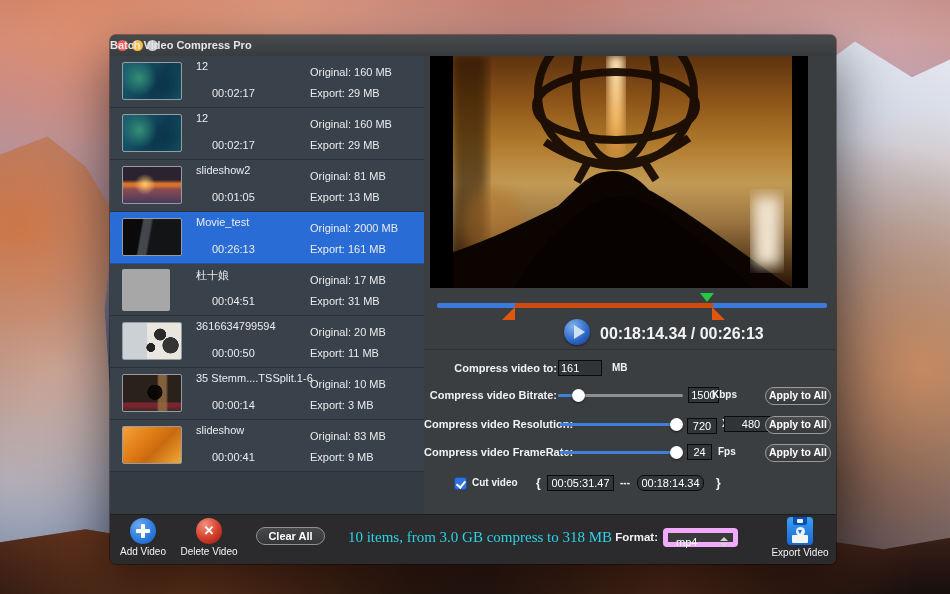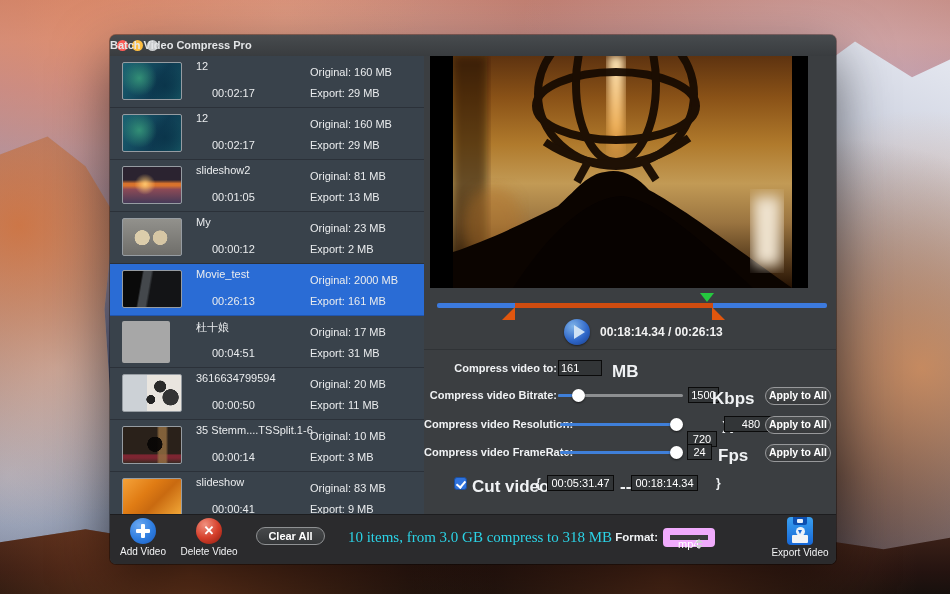--- a/index.html
+++ b/index.html
@@ -83,28 +83,28 @@
   
   .track{position:absolute;left:13px;top:247px;width:390px;height:5px;background:#3c7ade;border-radius:2px;}
   .track .range{position:absolute;left:20%;width:50.8%;top:0;bottom:0;background:#cf4c10;}
   .tri-green{position:absolute;left:276px;top:237px;width:0;height:0;border-left:7px solid transparent;border-right:7px solid transparent;border-top:9px solid #25c93f;}
   .tri-left{position:absolute;left:78px;top:251px;width:0;height:0;border-bottom:13px solid #e0560e;border-left:13px solid transparent;}
   .tri-right{position:absolute;left:288px;top:251px;width:0;height:0;border-bottom:13px solid #e0560e;border-right:13px solid transparent;}
 
   .play-btn{position:absolute;left:140px;top:263px;width:26px;height:26px;border-radius:50%;
     background:radial-gradient(circle at 35% 28%,#7fb3e8,#2e66c8 58%,#173a85);box-shadow:0 1px 2px rgba(0,0,0,.5);}
   .play-btn .tri{position:absolute;left:10px;top:6px;width:0;height:0;border-top:7px solid transparent;border-bottom:7px solid transparent;border-left:11px solid #cfe2f5;}
-  .time{position:absolute;left:176px;top:269px;font-size:12px;font-weight:600;color:#f2f2f2;white-space:nowrap;}
+  .time{position:absolute;left:176px;top:269px;font-size:16px;font-weight:600;color:#f2f2f2;white-space:nowrap;}
 
   
   .controls{position:absolute;left:0;right:0;top:293px;bottom:0;border-top:1px solid #303336;}
   .crow{position:absolute;left:0;right:0;height:18px;}
   .crow .lbl{position:absolute;left:0;width:133px;text-align:right;font-size:11px;font-weight:600;color:#f0f2f4;top:2px;white-space:nowrap;}
   .field{position:absolute;background:#323537;border:1px solid #0b0b0b;color:#fff;font-size:11px;height:16px;box-sizing:border-box;padding:0 2px;text-align:center;font-family:"Liberation Sans",sans-serif;}
-  .unit{position:absolute;top:2px;font-size:17px;font-weight:600;color:#f0f2f4;}
+  .unit{position:absolute;top:2px;font-size:10px;font-weight:600;color:#f0f2f4;}
   .slider{position:absolute;top:7px;height:3px;border-radius:2px;background:#8d8f91;}
   .slider .fill{position:absolute;left:0;top:0;bottom:0;background:#3f7fd9;border-radius:2px;}
   .slider .knob{position:absolute;top:-5px;width:13px;height:13px;background:#fff;border-radius:50%;box-shadow:0 1px 2px rgba(0,0,0,.6);}
   .apply{position:absolute;left:341px;top:0;width:64px;height:16px;border:1px solid #98999b;border-radius:9px;
     background:linear-gradient(#4a4d4f,#37393b);color:#fff;font-size:10.5px;font-weight:700;text-align:center;line-height:15px;}
   .checkbox{position:absolute;left:30px;top:2px;width:13px;height:13px;border-radius:3px;background:#2f72dd;border:1px solid #1c4f9e;box-sizing:border-box;}
   .checkbox::after{content:"";position:absolute;left:3px;top:1px;width:4px;height:7px;border:solid #fff;border-width:0 2px 2px 0;transform:rotate(40deg);}
   .brace{position:absolute;top:1px;font-size:12px;font-weight:600;color:#f0f2f4;}
 
   
@@ -114,21 +114,21 @@
   .circle{width:26px;height:26px;border-radius:50%;margin:0 auto;position:relative;}
   .circle.add{background:radial-gradient(circle at 35% 28%,#6aa8f0,#2e7de0 55%,#1b5cc0);}
   .circle.add::before{content:"";position:absolute;left:6px;top:11px;width:14px;height:4px;background:#fff;border-radius:1px;}
   .circle.add::after{content:"";position:absolute;left:11px;top:6px;width:4px;height:14px;background:#fff;border-radius:1px;}
   .circle.del{background:radial-gradient(circle at 35% 26%,#f0907e,#d6402c 52%,#8a1a0e);}
   .circle.del .x{position:absolute;left:0;right:0;top:5px;font-size:13px;font-weight:700;color:#fff;}
   .clear-btn{position:absolute;left:146px;top:12px;width:69px;height:18px;border:1px solid #8f9193;border-radius:9px;
     background:linear-gradient(#47494b,#343638);color:#fff;font-size:11px;font-weight:700;text-align:center;line-height:16px;box-sizing:border-box;}
   .status{position:absolute;left:228px;width:284px;top:14px;text-align:center;font-family:"Liberation Serif",serif;font-size:15px;color:#2bd3e6;white-space:nowrap;}
   .fmt-label{position:absolute;left:498px;width:50px;top:16px;text-align:right;font-size:11.5px;font-weight:600;color:#f0f2f4;}
-  .dropdown{position:absolute;left:553px;top:13px;width:52px;height:19px;background:#3a3a3c;border:7px solid #f0abfc;border-radius:4px;box-sizing:border-box;color:#fff;font-size:11px;}
+  .dropdown{position:absolute;left:553px;top:13px;width:75px;height:19px;background:#3a3a3c;border:5px solid #f0abfc;border-radius:4px;box-sizing:border-box;color:#fff;font-size:11px;}
   .dropdown .val{position:absolute;left:8px;top:3px;}
   .dropdown .arrows{position:absolute;right:5px;top:2px;width:8px;}
   .dropdown .arrows i{display:block;width:0;height:0;border-left:4px solid transparent;border-right:4px solid transparent;margin:2px 0;}
   .dropdown .arrows i.up{border-bottom:4px solid #cfd2d5;}
   .dropdown .arrows i.down{border-top:4px solid #cfd2d5;}
   .floppy{width:26px;height:28px;margin:0 auto;position:relative;background:linear-gradient(#3aa0f0,#1668d8);border-radius:4px;}
   .floppy .shutter{position:absolute;left:6px;top:0;width:14px;height:8px;background:#0d4fb0;border-radius:0 0 2px 2px;}
   .floppy .slot{position:absolute;left:10px;top:2px;width:6px;height:4px;background:#e9f1fa;border-radius:1px;}
   .floppy .badge{position:absolute;left:8.5px;top:10px;width:9px;height:9px;background:#e9f1fa;border-radius:50%;}
   .floppy .badge::after{content:"";position:absolute;left:2.5px;top:2px;width:0;height:0;border-left:2px solid transparent;border-right:2px solid transparent;border-top:4px solid #1668d8;margin-top:1px;}
@@ -167,27 +167,20 @@
       <div class="dur">00:02:17</div>
       <div class="orig">Original: 160 MB</div>
       <div class="exp">Export: 29 MB</div>
     </div>
     <div class="row" data-selected="false">
       <div class="thumb" data-thumb="sunset-beach"></div>
       <div class="name">slideshow2</div>
       <div class="dur">00:01:05</div>
       <div class="orig">Original: 81 MB</div>
       <div class="exp">Export: 13 MB</div>
-    </div>
-    <div class="row" data-selected="false">
-      <div class="thumb" data-thumb="puppies"></div>
-      <div class="name">My</div>
-      <div class="dur">00:00:12</div>
-      <div class="orig">Original: 23 MB</div>
-      <div class="exp">Export: 2 MB</div>
     </div>
     <div class="row" data-selected="true">
       <div class="thumb" data-thumb="dark-movie"></div>
       <div class="name">Movie_test</div>
       <div class="dur">00:26:13</div>
       <div class="orig">Original: 2000 MB</div>
       <div class="exp">Export: 161 MB</div>
     </div>
     <div class="row" data-selected="false">
       <div class="thumb" data-thumb="gray"></div>
@@ -293,21 +286,21 @@
         <div class="unit" style="left:288px;">Kbps</div>
         <div class="apply">Apply to All</div>
       </div>
 
       <div class="crow" style="top:66px;">
         <div class="lbl">Compress video Resolution:</div>
         <div class="slider" style="left:136px;width:119px;">
           <div class="fill" style="width:100%;"></div>
           <div class="knob" style="right:-4px;"></div>
         </div>
-        <input class="field" style="left: 263px; width: 30px; top: 15px;" value="720">
+        <input class="field" style="left: 263px; width: 30px; top: 2px;" value="720">
         <div class="unit" style="left:298px;">X</div>
         <input class="field" style="left: 300px; width: 54px; top: 0px;" value="480">
         <div class="apply">Apply to All</div>
       </div>
 
       <div class="crow" style="top:94px;">
         <div class="lbl">Compress video FrameRate:</div>
         <div class="slider" style="left:136px;width:119px;">
           <div class="fill" style="width:100%;"></div>
           <div class="knob" style="right:-4px;"></div>
@@ -316,21 +309,21 @@
         <div class="unit" style="left:294px;">Fps</div>
         <div class="apply">Apply to All</div>
       </div>
 
       <div class="crow" style="top:125px;">
         <div class="checkbox"></div>
         <div class="unit" style="left:48px;">Cut video</div>
         <div class="brace" style="left:112px;">{</div>
         <input class="field" style="left: 123px; width: 67px; top: 0px;" value="00:05:31.47">
         <div class="unit" style="left:196px;">---</div>
-        <input class="field" style="left: 207px; width: 67px; top: 0px;" value="00:18:14.34">
+        <input class="field" style="left: 213px; width: 67px; top: 0px; border-radius: 7px;" value="00:18:14.34">
         <div class="brace" style="left:292px;">}</div>
       </div>
 
     </div>
   </div>
 
   <div class="toolbar">
     <div class="tool" style="left:7px;top:3px;width:52px;">
       <div class="circle add"></div>
       <span class="cap">Add Video</span>

